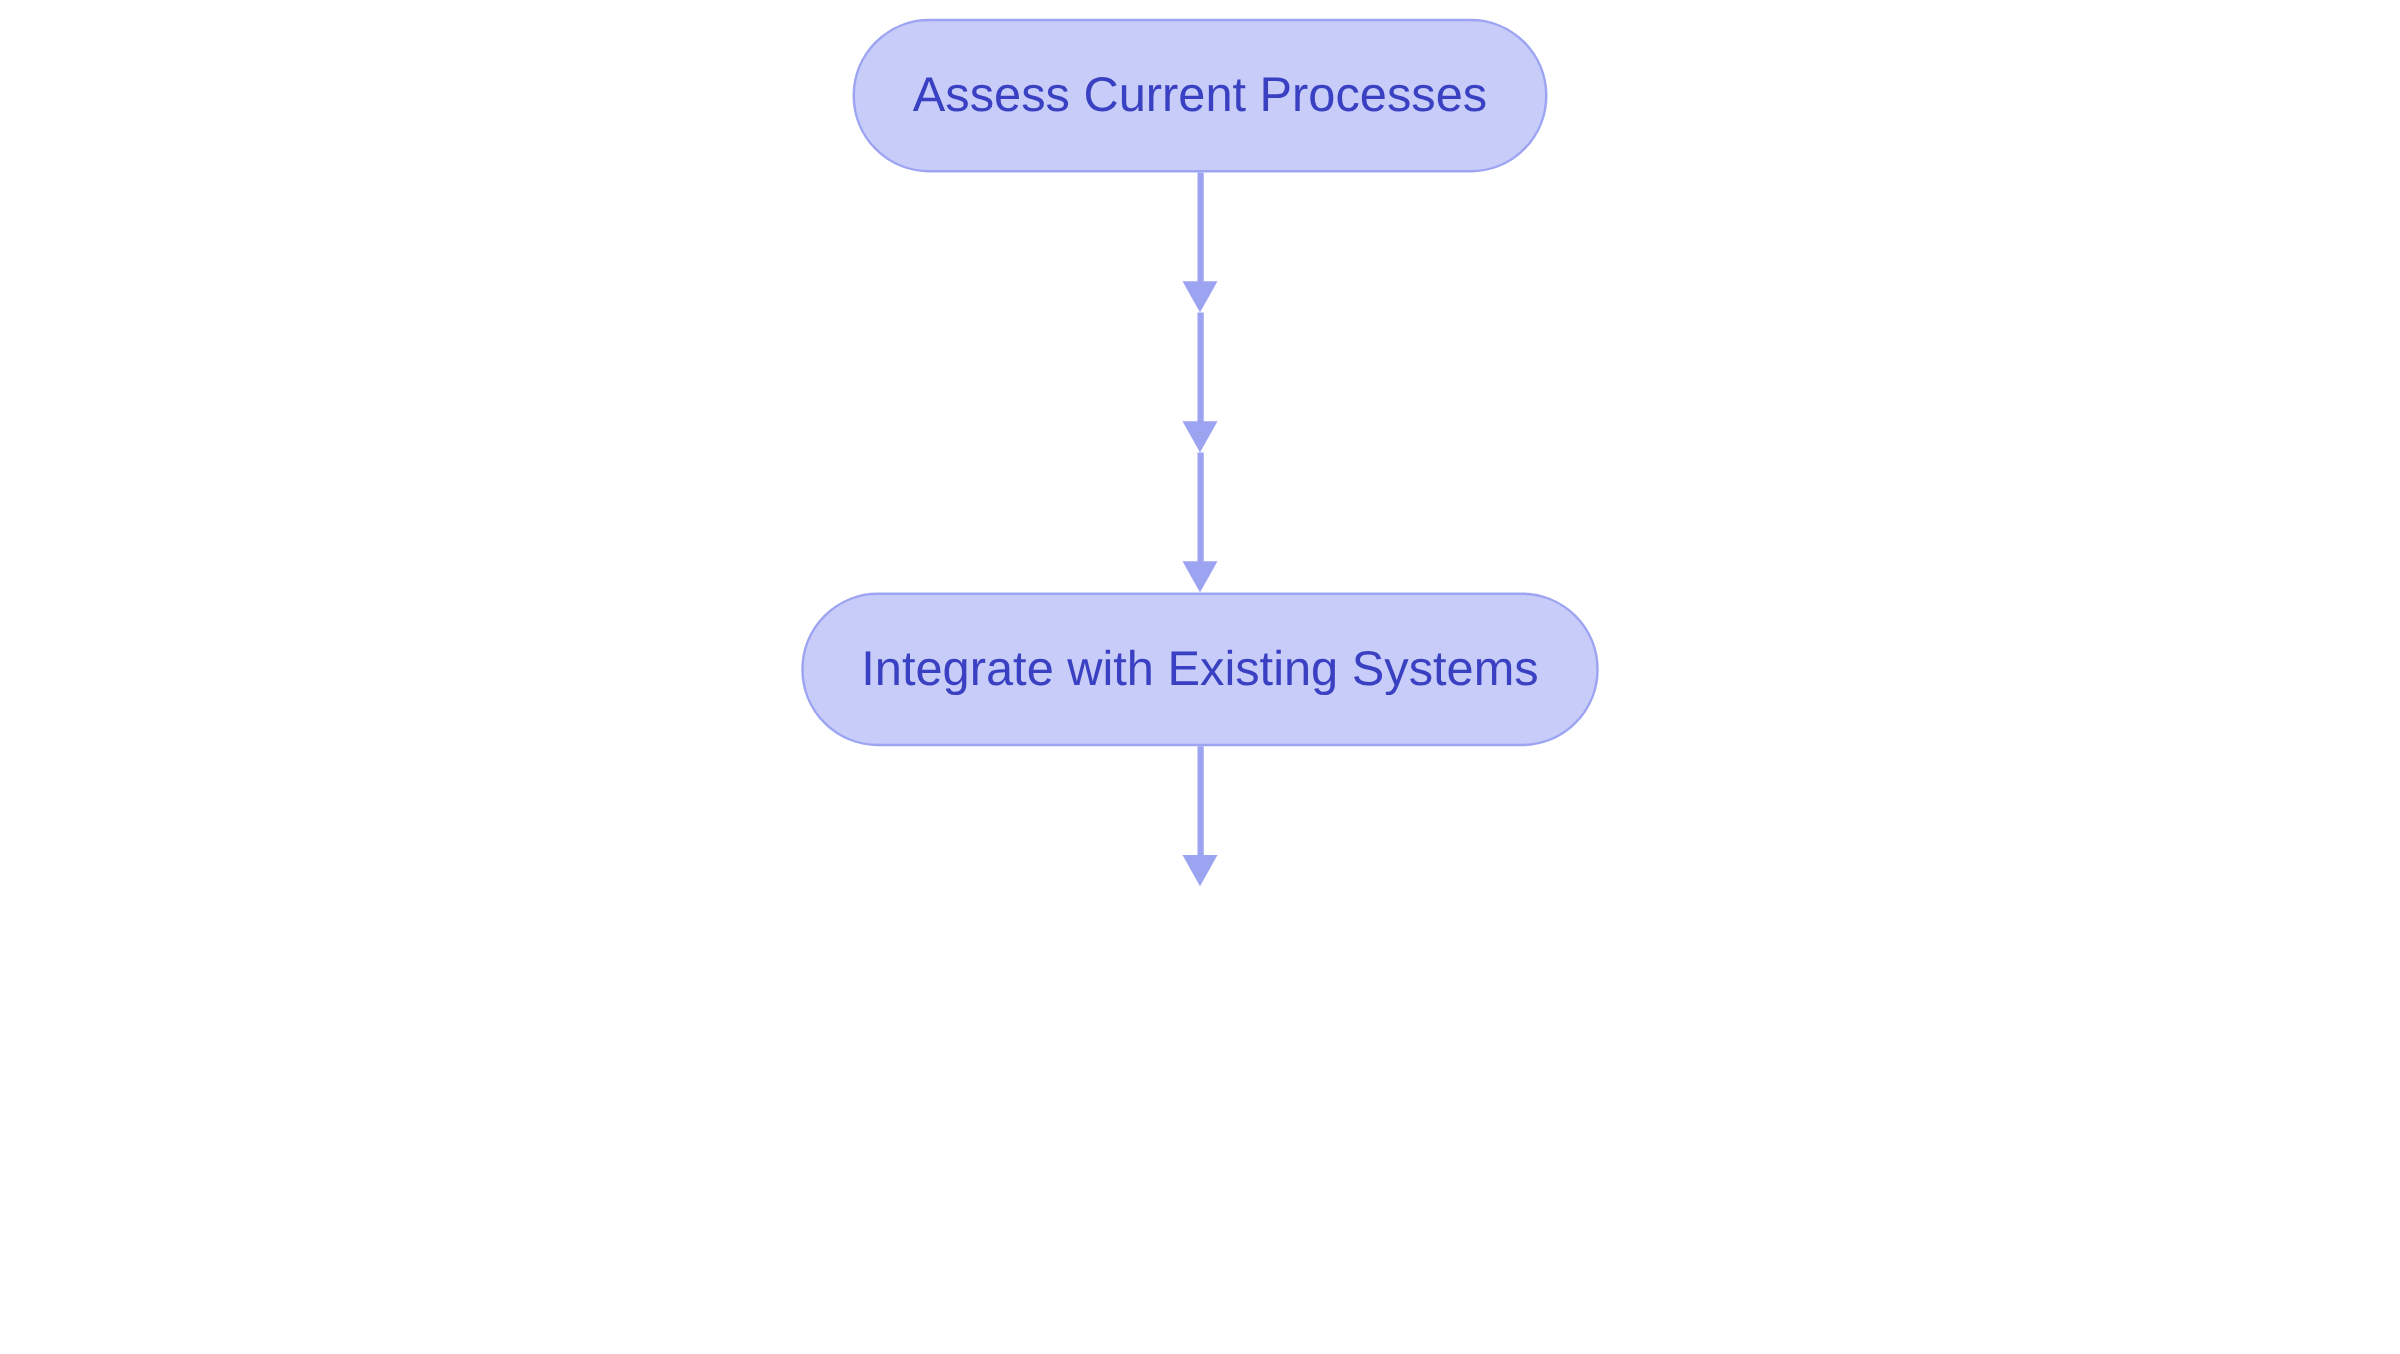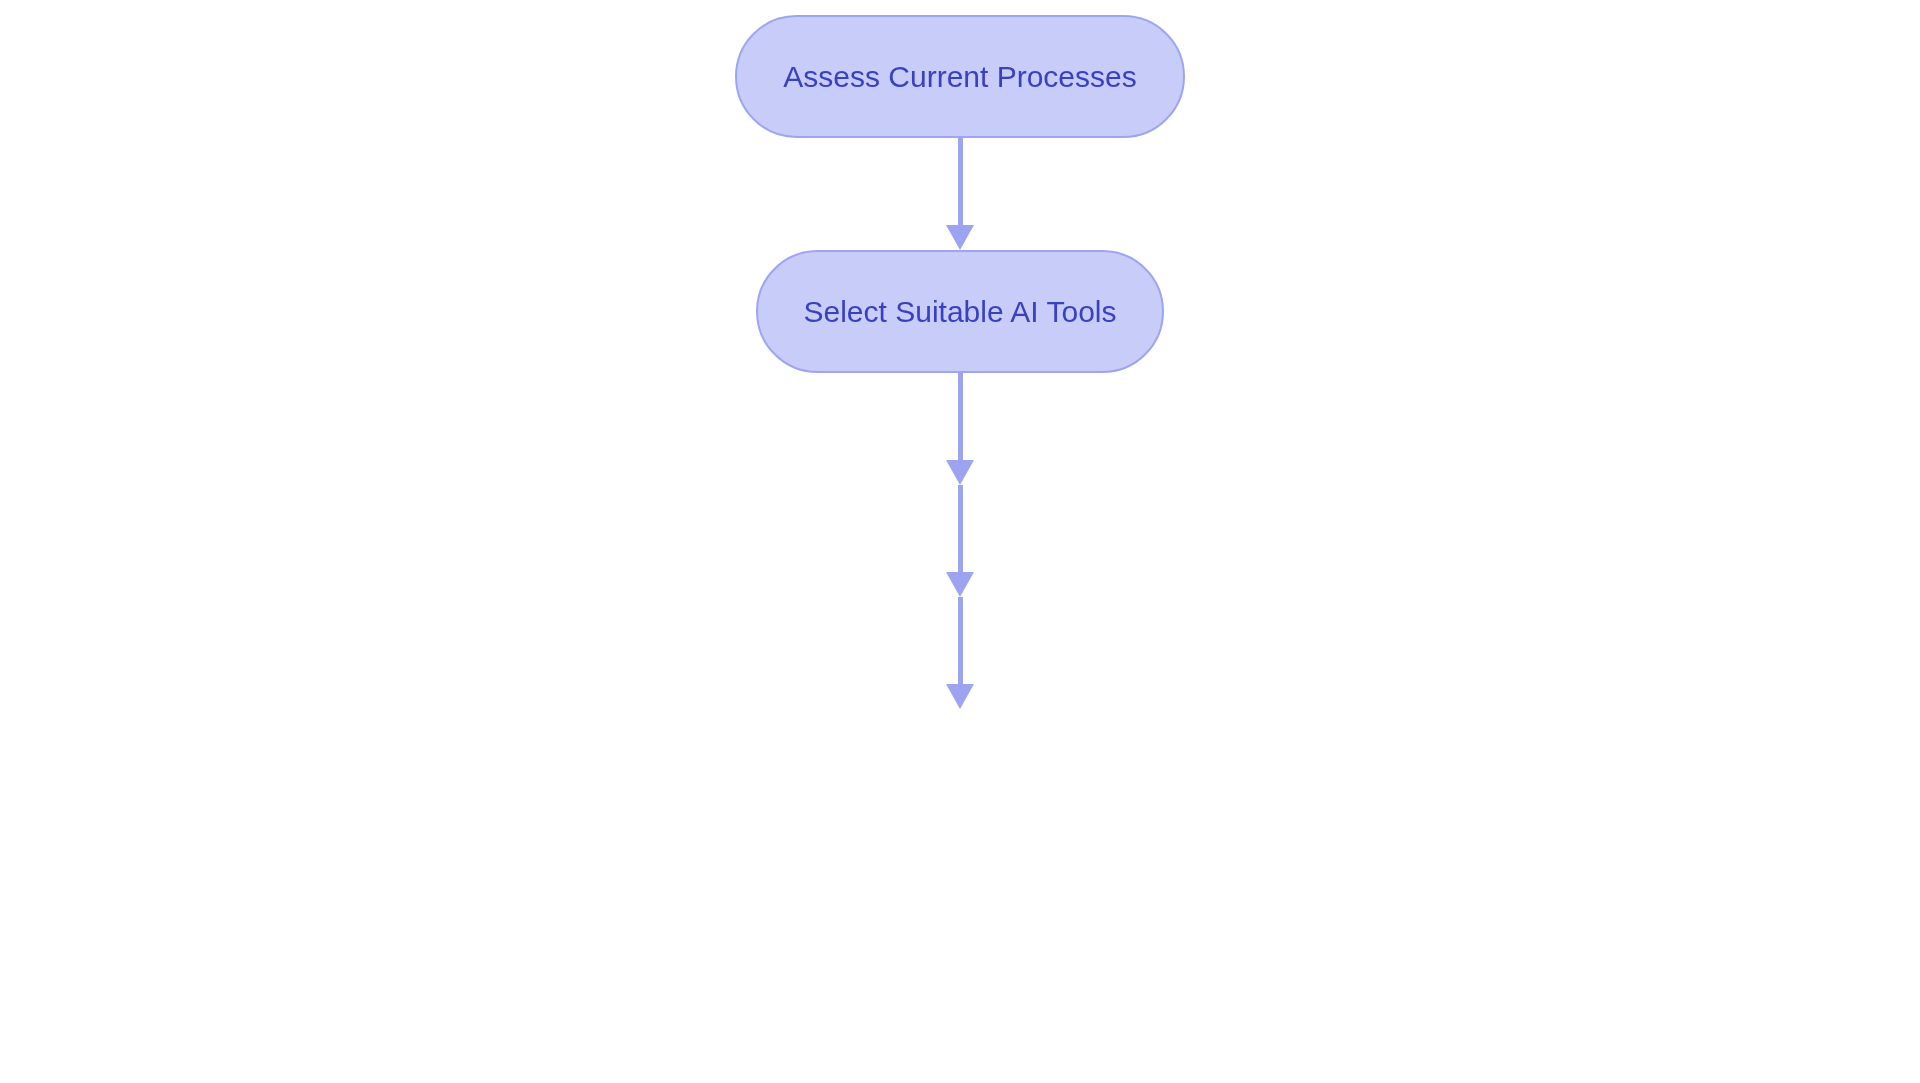--- a/index.html
+++ b/index.html
@@ -31,21 +31,21 @@
     background: var(--node-fill);
     border: 2px solid var(--node-border);
     display: flex;
     align-items: center;
     justify-content: center;
     padding: 0 46px;
     flex: 0 0 auto;
   }
   .node-label {
     color: var(--node-text);
-    font-size: 30px;
+    font-size: 39px;
     line-height: 1;
     white-space: nowrap;
   }
   .arrow {
     height: 112px;
     display: flex;
     flex-direction: column;
     align-items: center;
     flex: 0 0 auto;
   }
@@ -71,35 +71,35 @@
 
   <div class="node">
     <span class="node-label">Assess Current Processes</span>
   </div>
 
   <div class="arrow">
     <div class="arrow-line"></div>
     <div class="arrow-head"></div>
   </div>
 
-  <div class="node">
-    <span class="node-label">Select Suitable AI Tools</span>
-  </div>
 
   <div class="arrow">
     <div class="arrow-line"></div>
     <div class="arrow-head"></div>
   </div>
 
 
   <div class="arrow">
     <div class="arrow-line"></div>
     <div class="arrow-head"></div>
   </div>
 
+  <div class="node">
+    <span class="node-label">Integrate with Existing Systems</span>
+  </div>
 
   <div class="arrow">
     <div class="arrow-line"></div>
     <div class="arrow-head"></div>
   </div>
 
 
 </div>
 
 </body></html>

